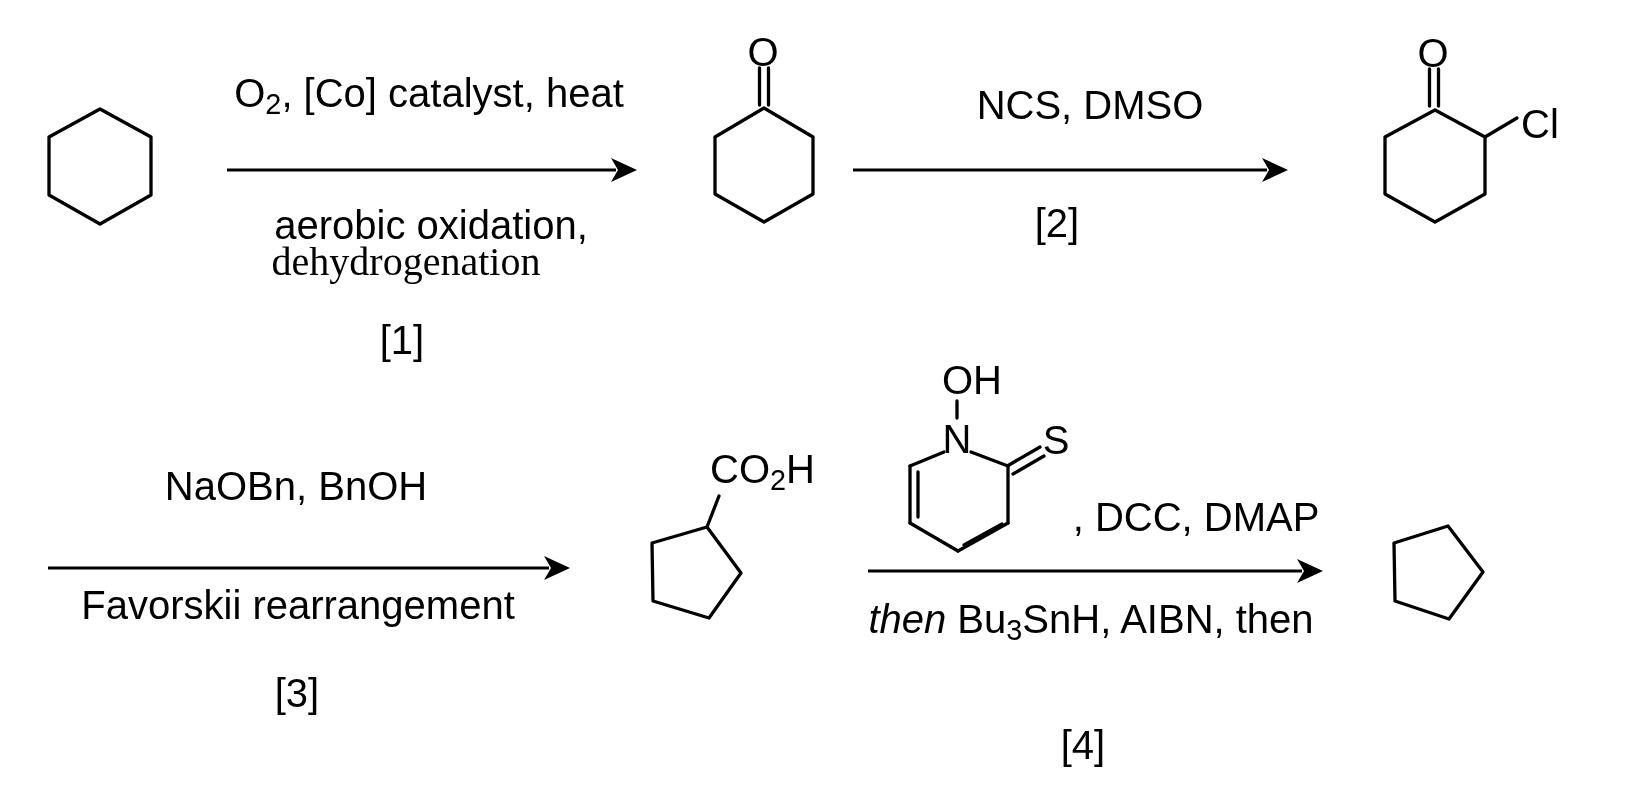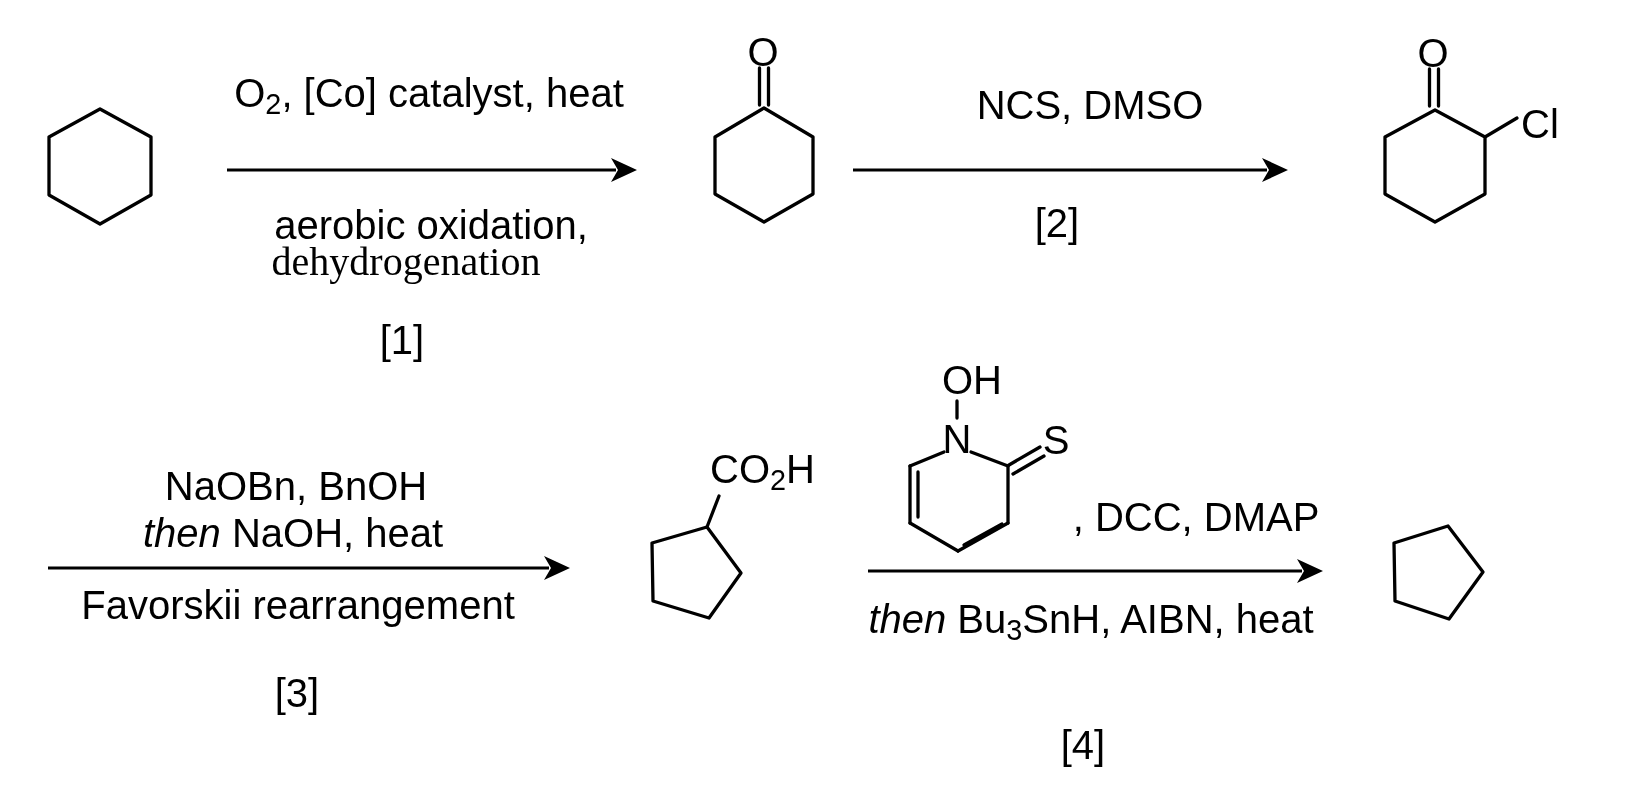--- a/index.html
+++ b/index.html
@@ -157,26 +157,25 @@
   <span class="txt" style="left:406px; top:262px;font-family:Liberation Serif, serif;">dehydrogenation</span>
 
   <span class="txt" style="left:402px; top:340px;">[1]</span>
 
   <span class="txt" style="left:1090px; top:105px;text-align:right;">NCS, DMSO</span>
 
   <span class="txt" style="left:1057px; top:223px;">[2]</span>
 
   <span class="txt" style="left:296px; top:486px;">NaOBn, BnOH</span>
 
-  <span class="txt" style="left:293px; top:533px;"><span class="it">then</span><span> NaOH, heat</span></span>
 
   <span class="txt" style="left:298px; top:605px;">Favorskii rearrangement</span>
 
   <span class="txt" style="left:297px; top:693px;">[3]</span>
 
   <span class="txt" style="left:1160px; top:517px;margin-left:36px;">, DCC, DMAP</span>
 
-  <span class="txt" style="left:1091px; top:622px;"><span class="it">then</span><span> Bu</span><span class="sub">3</span><span>SnH, AIBN, heat</span></span>
+  <span class="txt" style="left:1091px; top:622px;"><span class="it">then</span><span> Bu</span><span class="sub">3</span><span>SnH, AIBN, then</span></span>
 
 
   <span class="txt" style="left:1083px; top:745px;">[4]</span>
 
 </div>
 
 </body></html>

